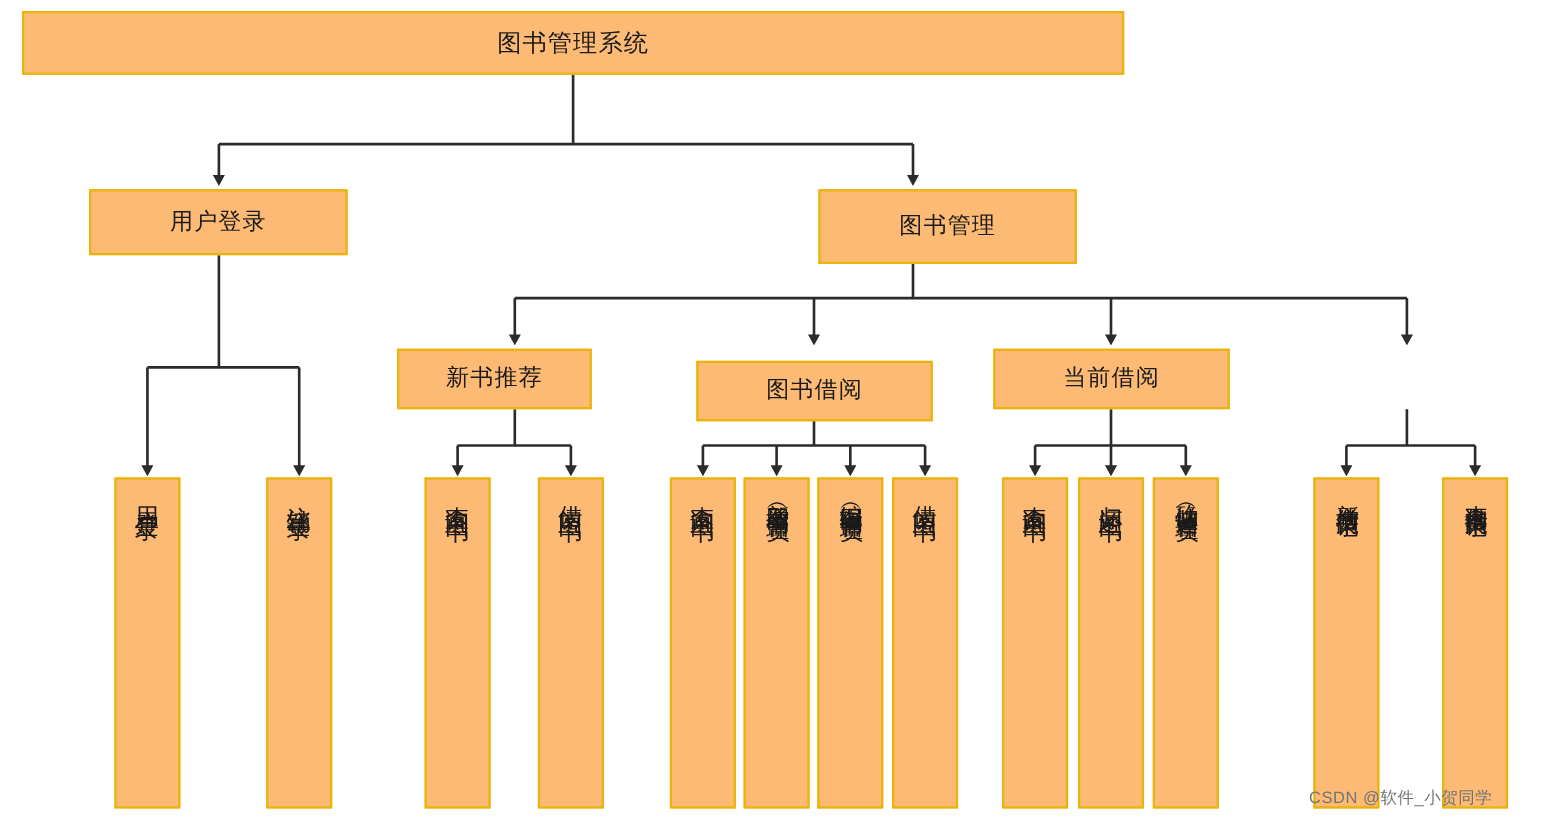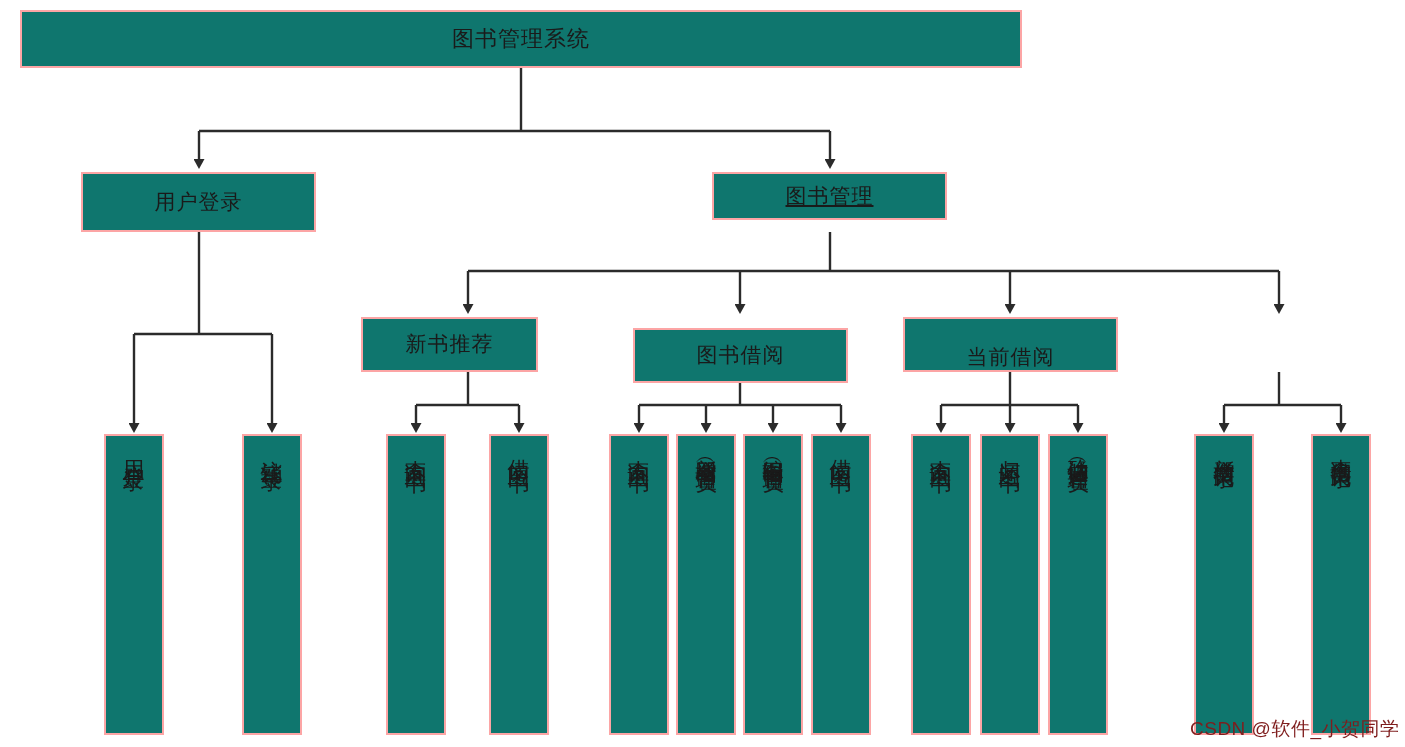--- a/index.html
+++ b/index.html
@@ -22,22 +22,22 @@
     position: absolute;
     left: 0;
     top: 0;
     width: 1405px;
     height: 747px;
     pointer-events: none;
   }
   .node {
     position: absolute;
     box-sizing: border-box;
-    background: #0f766e;
-    border: 2px solid #fca5a5;
+    background: #fdba74;
+    border: 2px solid #eab308;
     display: flex;
     align-items: center;
     justify-content: center;
     color: #1a1a1a;
   }
   .node .label {
     display: block;
     text-align: center;
     line-height: 1.18;
   }
@@ -63,22 +63,22 @@
     line-height: 1.05;
     letter-spacing: 4px;
     white-space: nowrap;
   }
   .node.leaf.tall .label {
     font-size: 21px;
     letter-spacing: 2px;
   }
   .watermark {
     position: absolute;
-    font-size: 19px;
-    color: #7f1d1d;
+    font-size: 15px;
+    color: #737373;
     white-space: nowrap;
     letter-spacing: 0.5px;
     user-select: none;
   }
 </style>
 </head>
 <body>
 
 <div id="canvas">
 
@@ -132,31 +132,31 @@
     </g>
   </svg>
 
   <div class="node horizontal root" style="left:20px; top:10px; width:1002px; height:58px;">
     <span class="label">图书管理系统</span>
   </div>
 
   <div class="node horizontal" style="left:81px; top:172px; width:235px; height:60px;">
     <span class="label">用户登录</span>
   </div>
-  <div class="node horizontal" style="left:712px; top:172px; width:235px; height:48px;text-decoration:underline;">
+  <div class="node horizontal" style="left:744px; top:172px; width:235px; height:68px;">
     <span class="label">图书管理</span>
   </div>
 
   <div class="node horizontal" style="left:361px; top:317px; width:177px; height:55px;">
     <span class="label">新书推荐</span>
   </div>
   <div class="node horizontal" style="left:633px; top:328px; width:215px; height:55px;justify-content:center;">
     <span class="label">图书借阅</span>
   </div>
-  <div class="node horizontal" style="left:903px; top:317px; width:215px; height:55px;align-items:flex-end;">
+  <div class="node horizontal" style="left:903px; top:317px; width:215px; height:55px;">
     <span class="label">当前借阅</span>
   </div>
 
   <div class="node leaf" style="left:104px; top:434px; width:60px; height:301px;">
     <span class="label">用户登录</span>
   </div>
   <div class="node leaf" style="left:242px; top:434px; width:60px; height:301px;">
     <span class="label">注销登录</span>
   </div>
 

